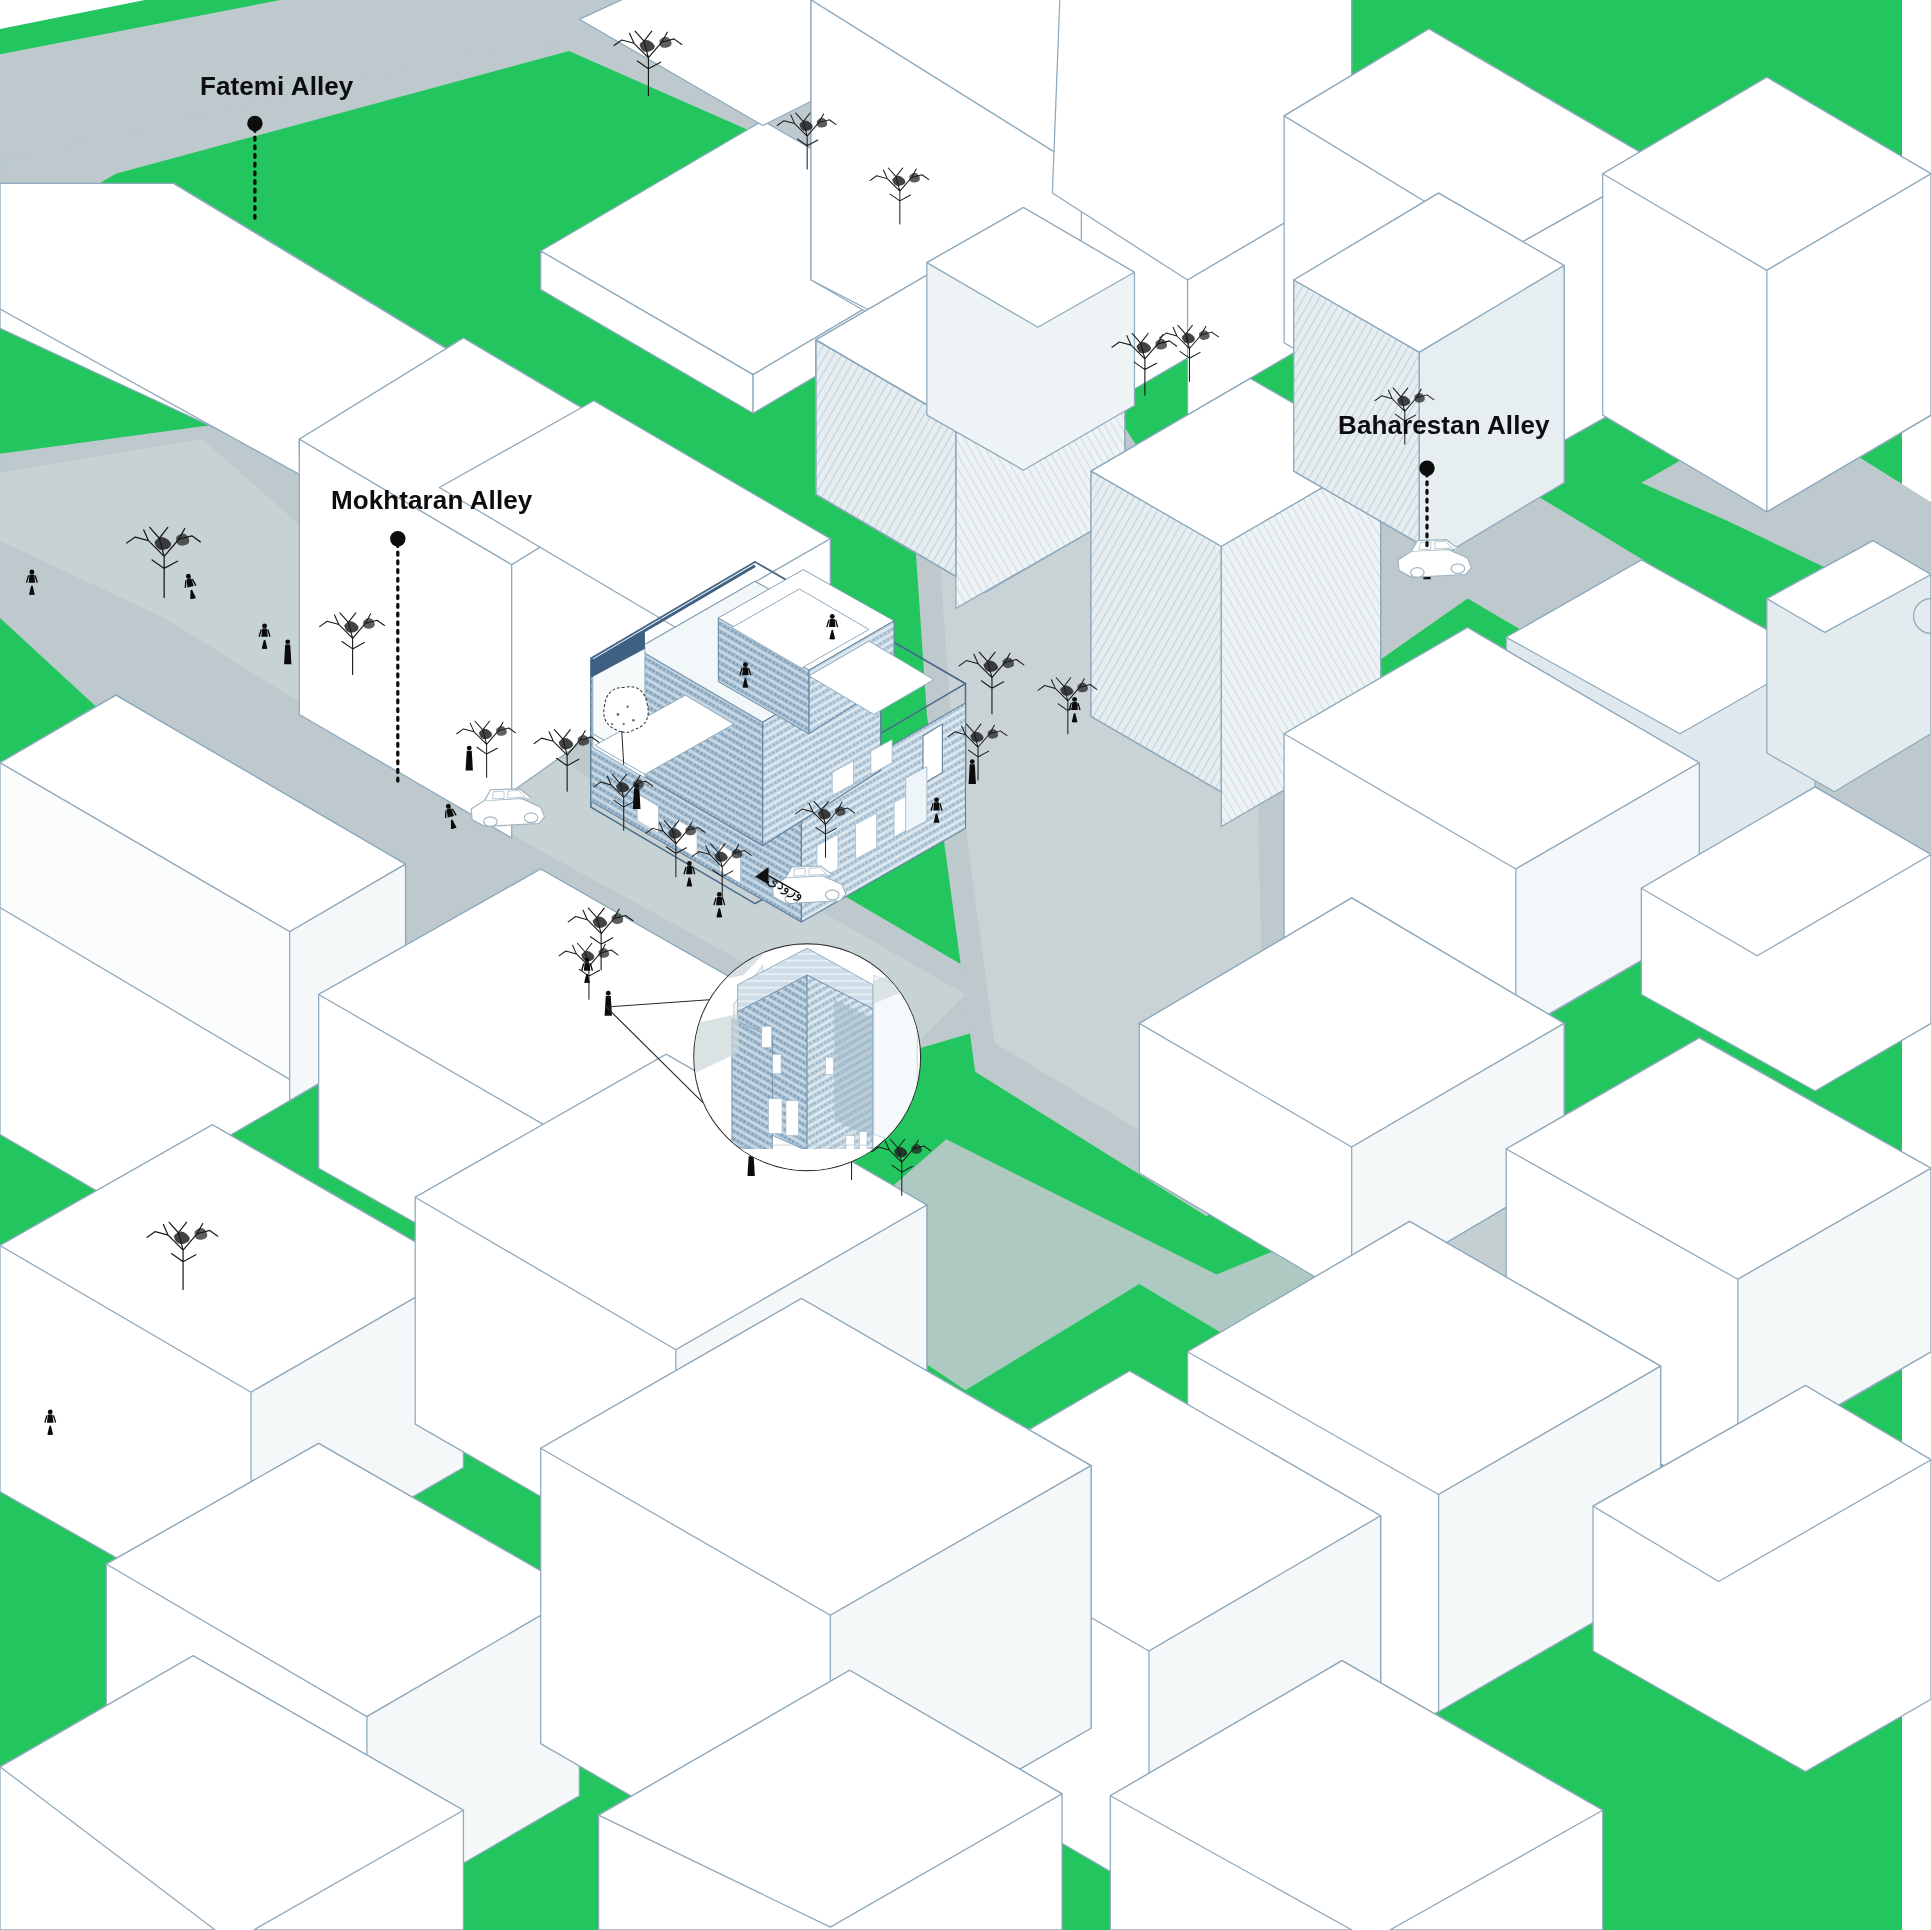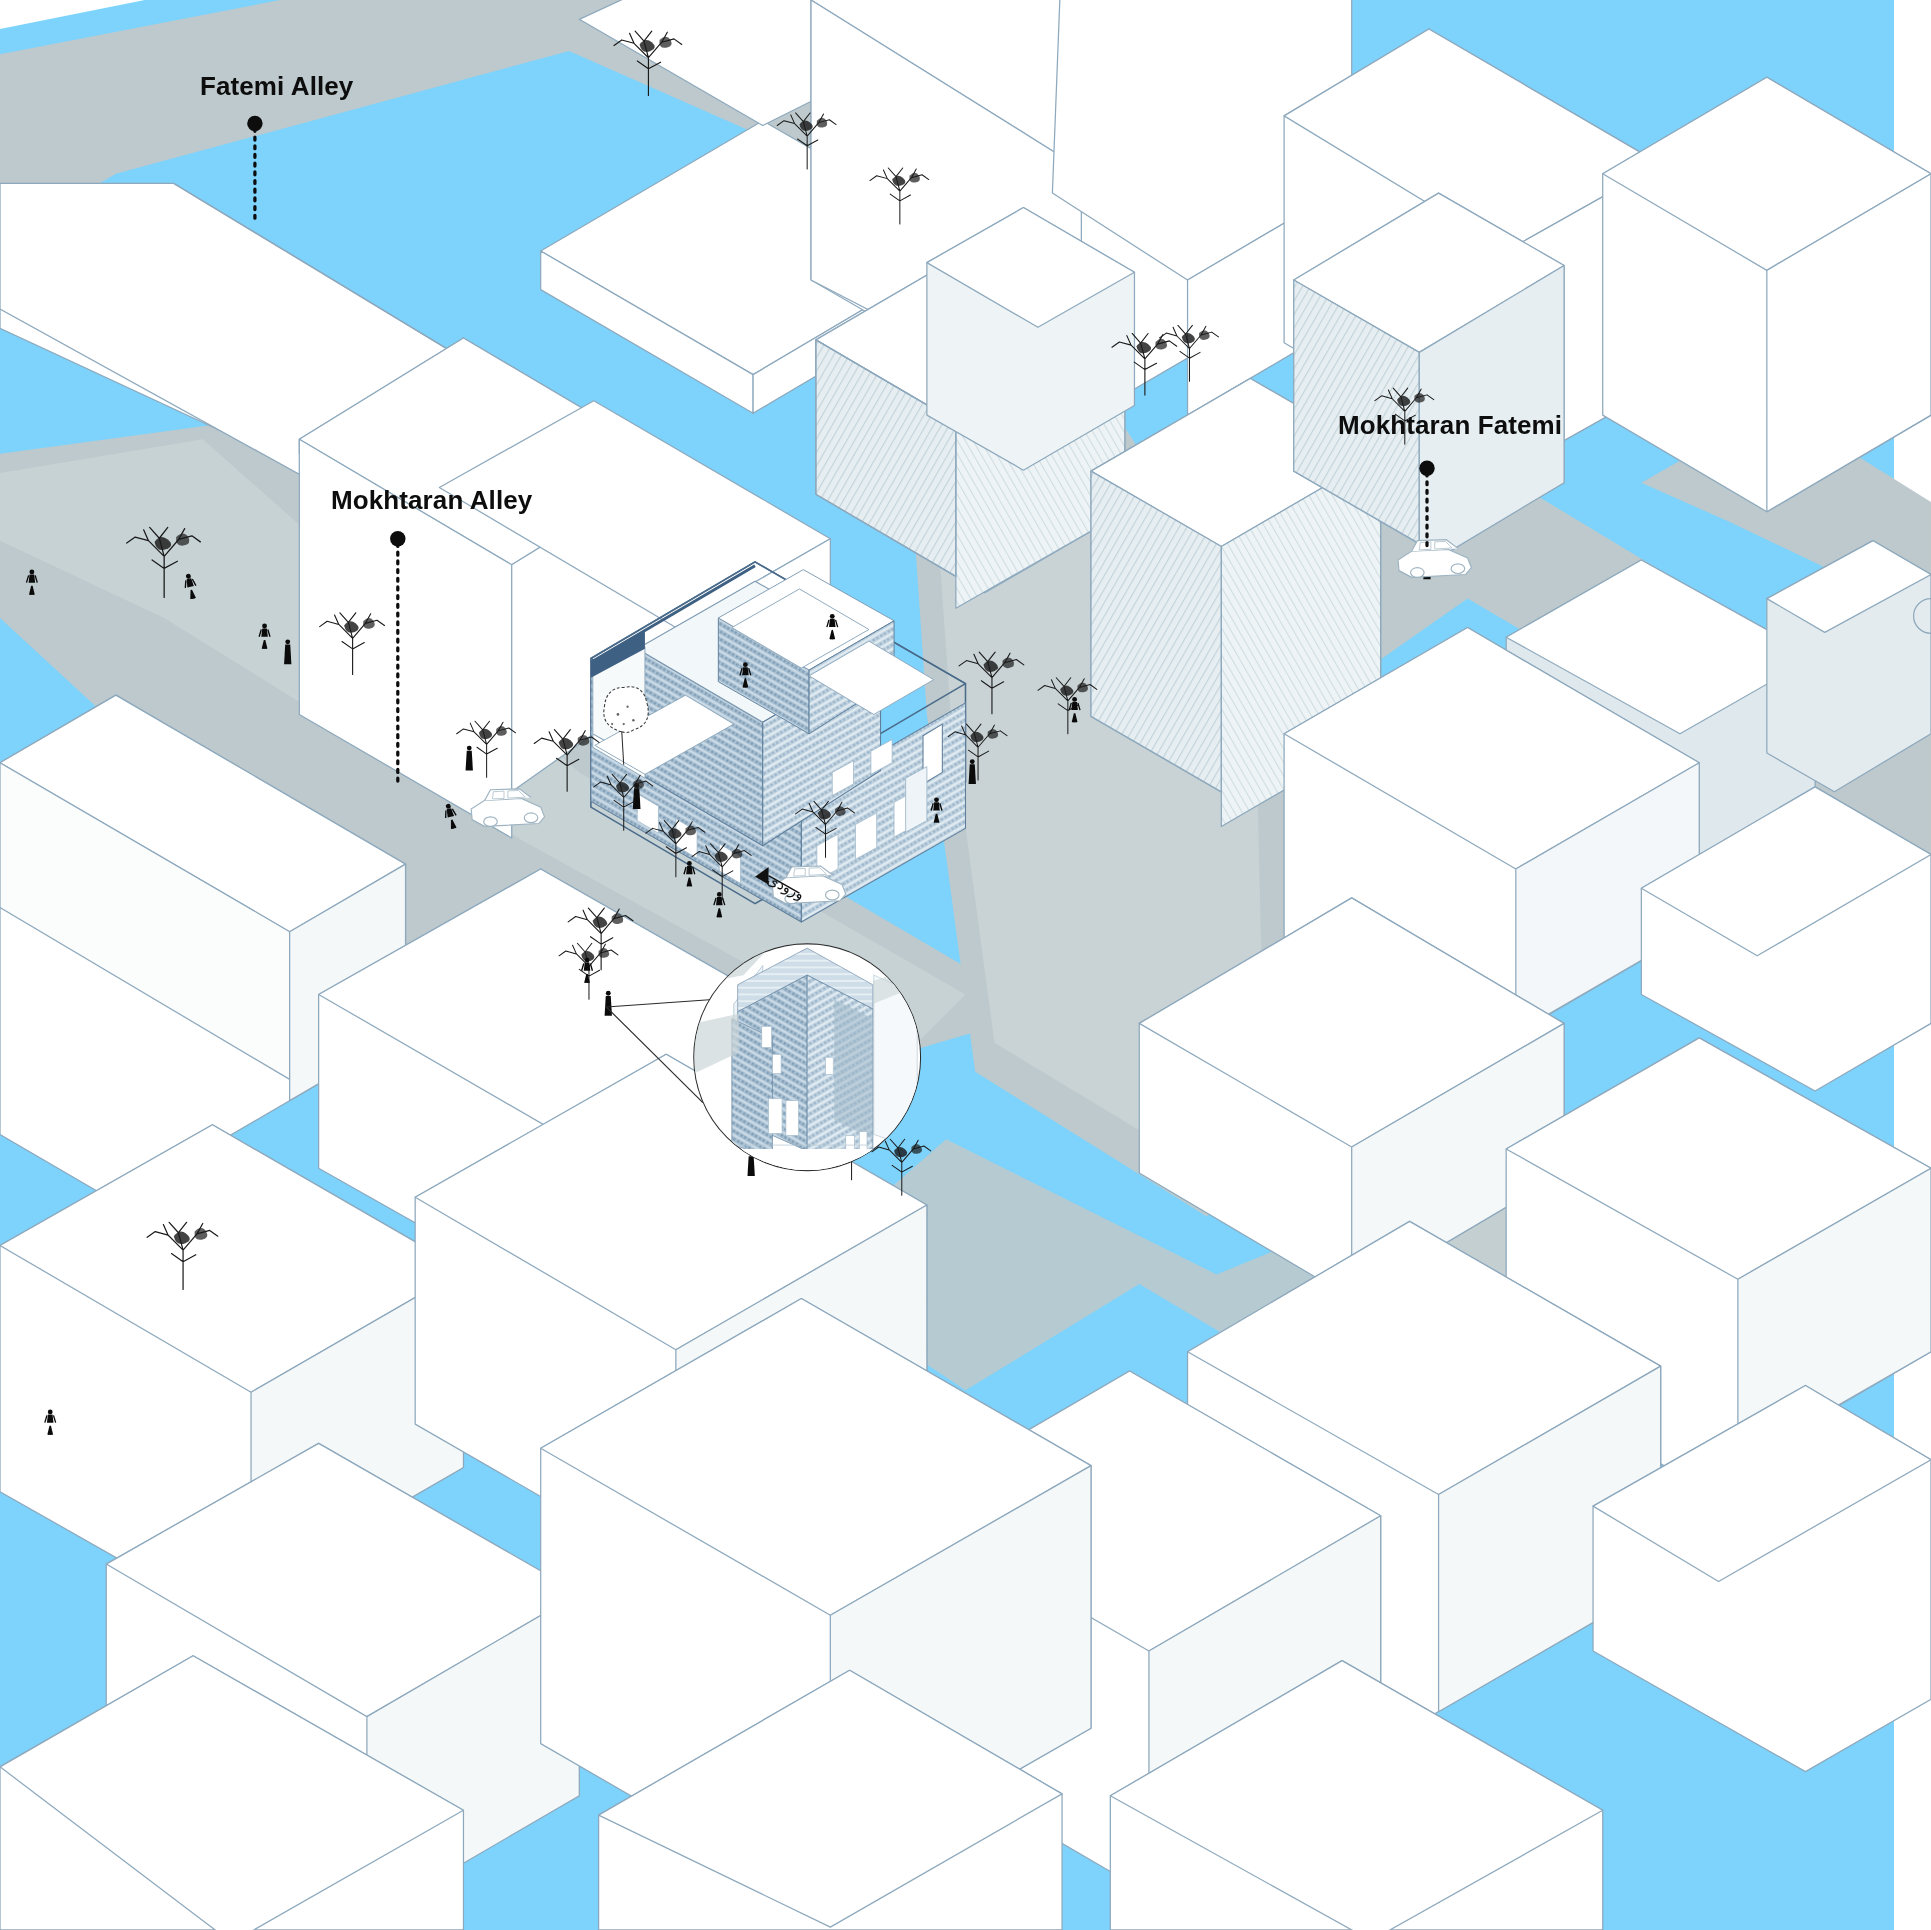--- a/index.html
+++ b/index.html
@@ -1,17 +1,17 @@
 <!DOCTYPE html>
 <html><head>
 <meta charset="utf-8">
 <style>
   html,body{margin:0;padding:0;background:#fff;}
   body{width:1931px;height:1930px;overflow:hidden;font-family:"Liberation Sans",sans-serif;}
-  #stage{position:relative;width:1894px;height:1930px;background:#7dd3fc;}
+  #stage{position:relative;width:1894px;height:1930px;background:#22c55e;padding-left:8px;}
   svg.layer{position:absolute;left:0;top:0;width:1931px;height:1930px;}
   .label-txt{
     position:absolute;
     font-family:"Liberation Sans",sans-serif;
     font-weight:bold;
     font-size:26px;
     color:#0d0d0d;
     white-space:nowrap;
     letter-spacing:0.1px;
   }
@@ -393,18 +393,18 @@
     <g>
       <path d="M796 898 L782 908 L796 916 Z" fill="#111"></path>
       <path d="M796 907 L828 925" stroke="#111" stroke-width="1.4"></path>
     </g>
 
     <circle cx="2000" cy="638" r="18" fill="none" stroke="#8ea9bd" stroke-width="1.3"></circle>
   </svg>
 
   <div class="label-txt" style="left:200px;top:71px;">Fatemi Alley</div>
   <div class="label-txt" style="left:331px;top:485px;">Mokhtaran Alley</div>
-  <div class="label-txt" style="left:1338px;top:410px;">Mokhtaran Fatemi</div>
+  <div class="label-txt" style="left:1338px;top:410px;">Baharestan Alley</div>
 
   <div class="persian-txt" style="left:772px;top:871px;transform:rotate(26deg);transform-origin:0 0;">ورودی</div>
 
 </div>
 
 
 </body></html>

